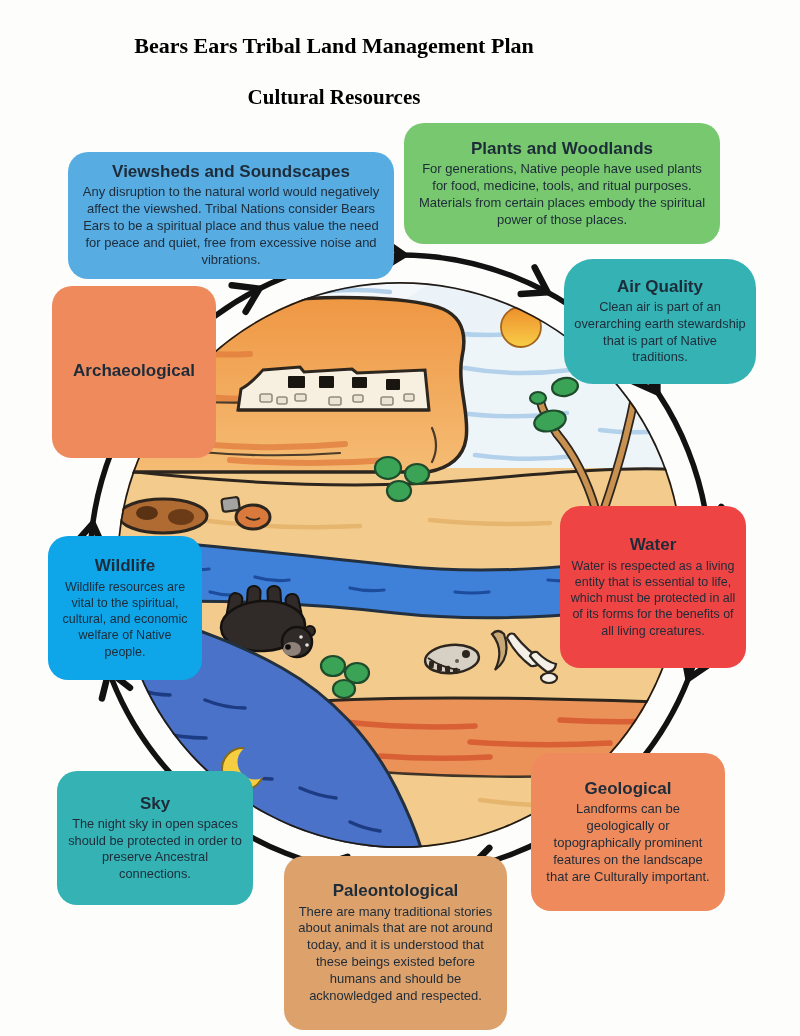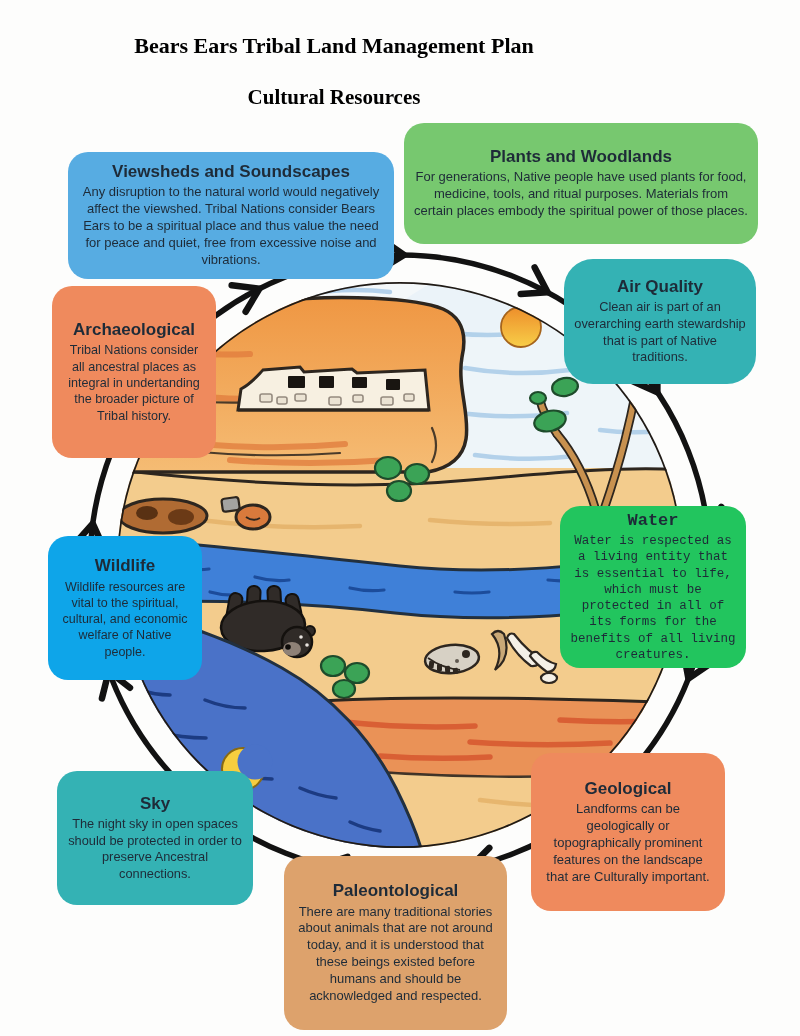--- a/index.html
+++ b/index.html
@@ -9,21 +9,21 @@
        font-family:"Liberation Serif",serif;font-weight:bold;}
   .t1{top:33px;font-size:22px;}
   .t2{top:85px;font-size:21px;}
   svg.scene{position:absolute;left:0;top:0;z-index:1;}
   .card{position:absolute;z-index:3;border-radius:20px;display:flex;flex-direction:column;
         justify-content:center;align-items:center;text-align:center;
         padding:6px 10px;box-sizing:border-box;color:#1e2b38;}
   .card h3{margin:0 0 2px;font-size:17px;font-weight:bold;line-height:1.2;}
   .card p{margin:0;font-size:13px;line-height:1.3;}
   .c0{left:68px; top:128px; width:326px;height:127px;}
-  .c1{left:404px;top:123px; width:354px;height:121px;}
+  .c1{left:404px;top:123px; width:316px;height:121px;}
   .c2{left:564px;top:259px; width:192px;height:125px;border-radius:29px;}
   .c3{left:52px; top:286px; width:164px;height:172px;}  .c3 p{font-size:12.6px;}
   .c4{left:560px;top:506px; width:186px;height:162px;}  .c4 p{font-size:12.5px;}
   .c5{left:48px; top:536px; width:154px;height:144px;}  .c5 p{font-size:12.5px;}
   .c6{left:531px;top:753px; width:194px;height:158px;}
   .c7{left:57px; top:771px; width:196px;height:134px;}  .c7 p{font-size:12.8px;}
   .c8{left:284px;top:856px; width:223px;height:174px;}
   .c2 p{font-size:12.8px;}
 </style>
 </head>
@@ -269,23 +269,22 @@
 <div class="card c1" style="background: rgb(119, 200, 111);">
   <h3>Plants and Woodlands</h3>
   <p>For generations, Native people have used plants for food, medicine, tools, and ritual purposes. Materials from certain places embody the spiritual power of those places.</p>
 </div>
 <div class="card c2" style="background: rgb(52, 178, 180);">
   <h3>Air Quality</h3>
   <p>Clean air is part of an overarching earth stewardship that is part of Native traditions.</p>
 </div>
 <div class="card c3" style="background: rgb(239, 138, 93);">
   <h3>Archaeological</h3>
-  <p>Tribal Nations consider all ancestral places as integral in undertanding the broader picture of Tribal history.</p>
-</div>
-<div class="card c4" style="background: #22c55e; font-family: Liberation Mono, monospace;">
+</div>
+<div class="card c4" style="background: #ef4444;">
   <h3>Water</h3>
   <p>Water is respected as a living entity that is essential to life, which must be protected in all of its forms for the benefits of all living creatures.</p>
 </div>
 <div class="card c5" style="background: #0ea5e9;">
   <h3>Wildlife</h3>
   <p>Wildlife resources are vital to the spiritual, cultural, and economic welfare of Native people.</p>
 </div>
 <div class="card c6" style="background: rgb(239, 138, 93);">
   <h3>Geological</h3>
   <p>Landforms can be geologically or topographically prominent features on the landscape that are Culturally important.</p>

